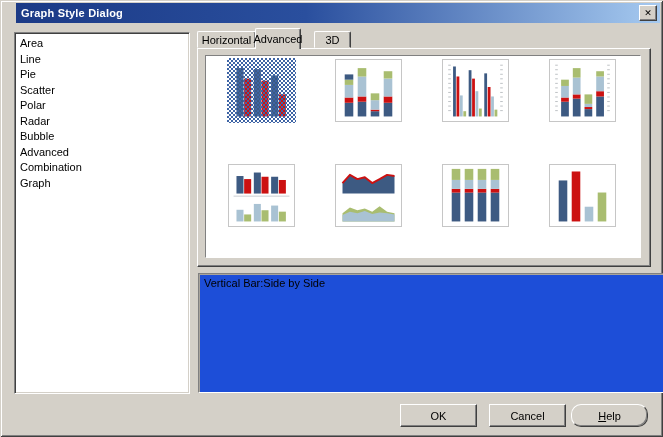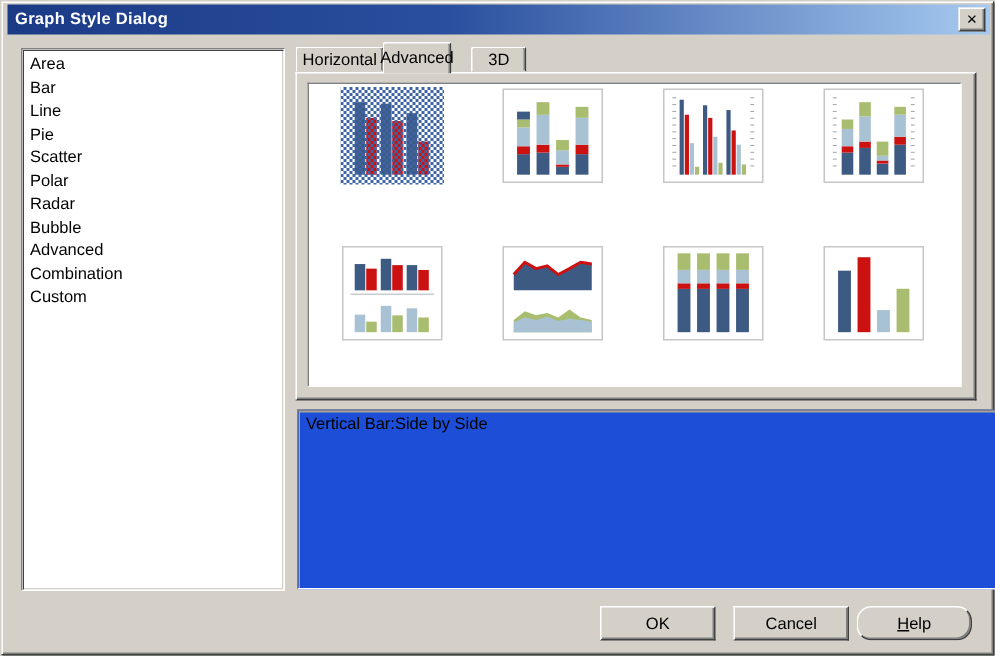--- a/index.html
+++ b/index.html
@@ -1,20 +1,20 @@
 <!DOCTYPE html>
 <html><head>
 <meta charset="utf-8">
 <style>
   html,body{margin:0;padding:0;width:663px;height:437px;overflow:hidden;
     font-family:"Liberation Sans","DejaVu Sans",sans-serif;}
   .dialog{position:absolute;inset:0;background:#d4d0c8;
     box-shadow:inset 1px 1px 0 #d4d0c8, inset -1px -1px 0 #404040,
                inset 2px 2px 0 #ffffff, inset -2px -2px 0 #808080;}
-  .titlebar{position:absolute;left:5px;top:3px;right:3px;height:20px;
+  .titlebar{position:absolute;left:16px;top:3px;right:3px;height:20px;
     background:linear-gradient(90deg,#1b3a86 0%,#2a4f9e 45%,#a6caf0 100%);
     display:flex;align-items:center;}
   .title-text{color:#fff;font-size:11px;font-weight:bold;padding-left:5px;letter-spacing:0.2px;}
   .close-btn{position:absolute;right:3px;top:2px;width:16px;height:14px;background:#d4d0c8;
     border:1px solid;border-color:#fff #404040 #404040 #fff;
     box-shadow:inset -1px -1px 0 #808080;
     font-size:9px;font-weight:bold;color:#000;display:flex;align-items:center;justify-content:center;
     cursor:default;line-height:1;}
   .listbox{position:absolute;left:14px;top:32px;width:176px;height:362px;background:#fff;
     border:1px solid;border-color:#808080 #fff #fff #808080;
@@ -57,30 +57,29 @@
 
   <div class="titlebar">
     <span class="title-text">Graph Style Dialog</span>
     <div class="close-btn">
       <span>✕</span>
     </div>
   </div>
 
   <div class="listbox" id="style-list">
       <div class="list-item">Area</div>
-      <div class="list-item">Bar</div>
       <div class="list-item">Line</div>
       <div class="list-item">Pie</div>
       <div class="list-item">Scatter</div>
       <div class="list-item">Polar</div>
       <div class="list-item">Radar</div>
       <div class="list-item">Bubble</div>
       <div class="list-item">Advanced</div>
       <div class="list-item">Combination</div>
-      <div class="list-item">Custom</div>
+      <div class="list-item">Graph</div>
     </div>
 
   <div class="tab unsel" style="left:197px;width:59px;justify-content:center;">
     <span>Horizontal</span>
   </div>
   <div class="tab sel" style="left:255px;width:46px;">
     <span>Advanced</span>
   </div>
   <div class="tab unsel" style="left:314px;width:37px;">
     <span>3D</span>

